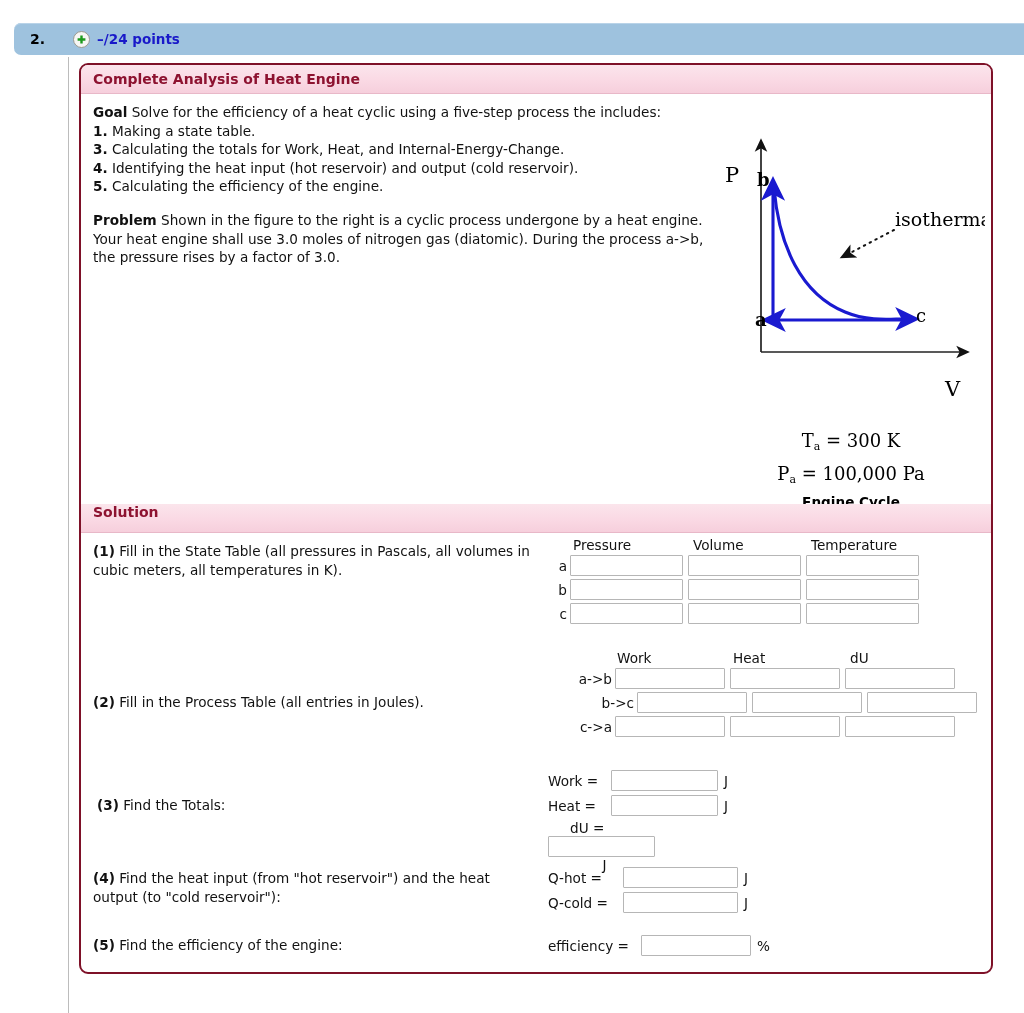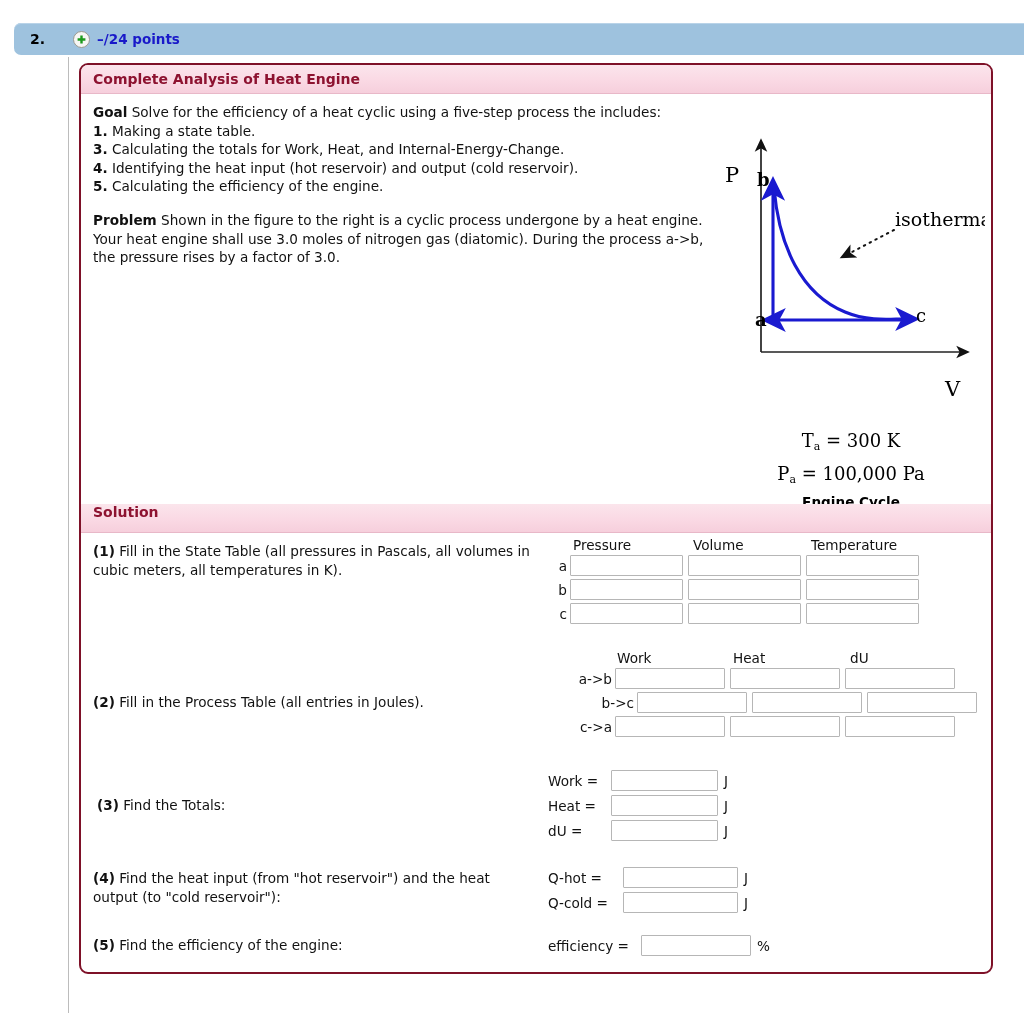--- a/index.html
+++ b/index.html
@@ -405,21 +405,21 @@
       <div class="eqrow" style="left:467px; top:236px;">
         <span class="lbl" style="width:63px;">Work =</span>
         <input class="inp" style="width: 107px;" value="">
         <span class="unit">J</span>
       </div>
       <div class="eqrow" style="left:467px; top:261px;">
         <span class="lbl" style="width:63px;">Heat =</span>
         <input class="inp" style="width: 107px;" value="">
         <span class="unit">J</span>
       </div>
-      <div class="eqrow" style="left:467px; top:286px;">
+      <div class="eqrow" style="left:467px; top:286px;flex-direction:column;">
         <span class="lbl" style="width:63px;">dU =</span>
         <input class="inp" style="width: 107px;" value="">
         <span class="unit">J</span>
       </div>
 
       <div class="srow" style="left:12px; top:335px; width:440px;">
         <b>(4)</b><span> Find the heat input (from "hot reservoir") and the heat output (to "cold reservoir"):</span>
       </div>
 
       <div class="eqrow" style="left:467px; top:333px;">

